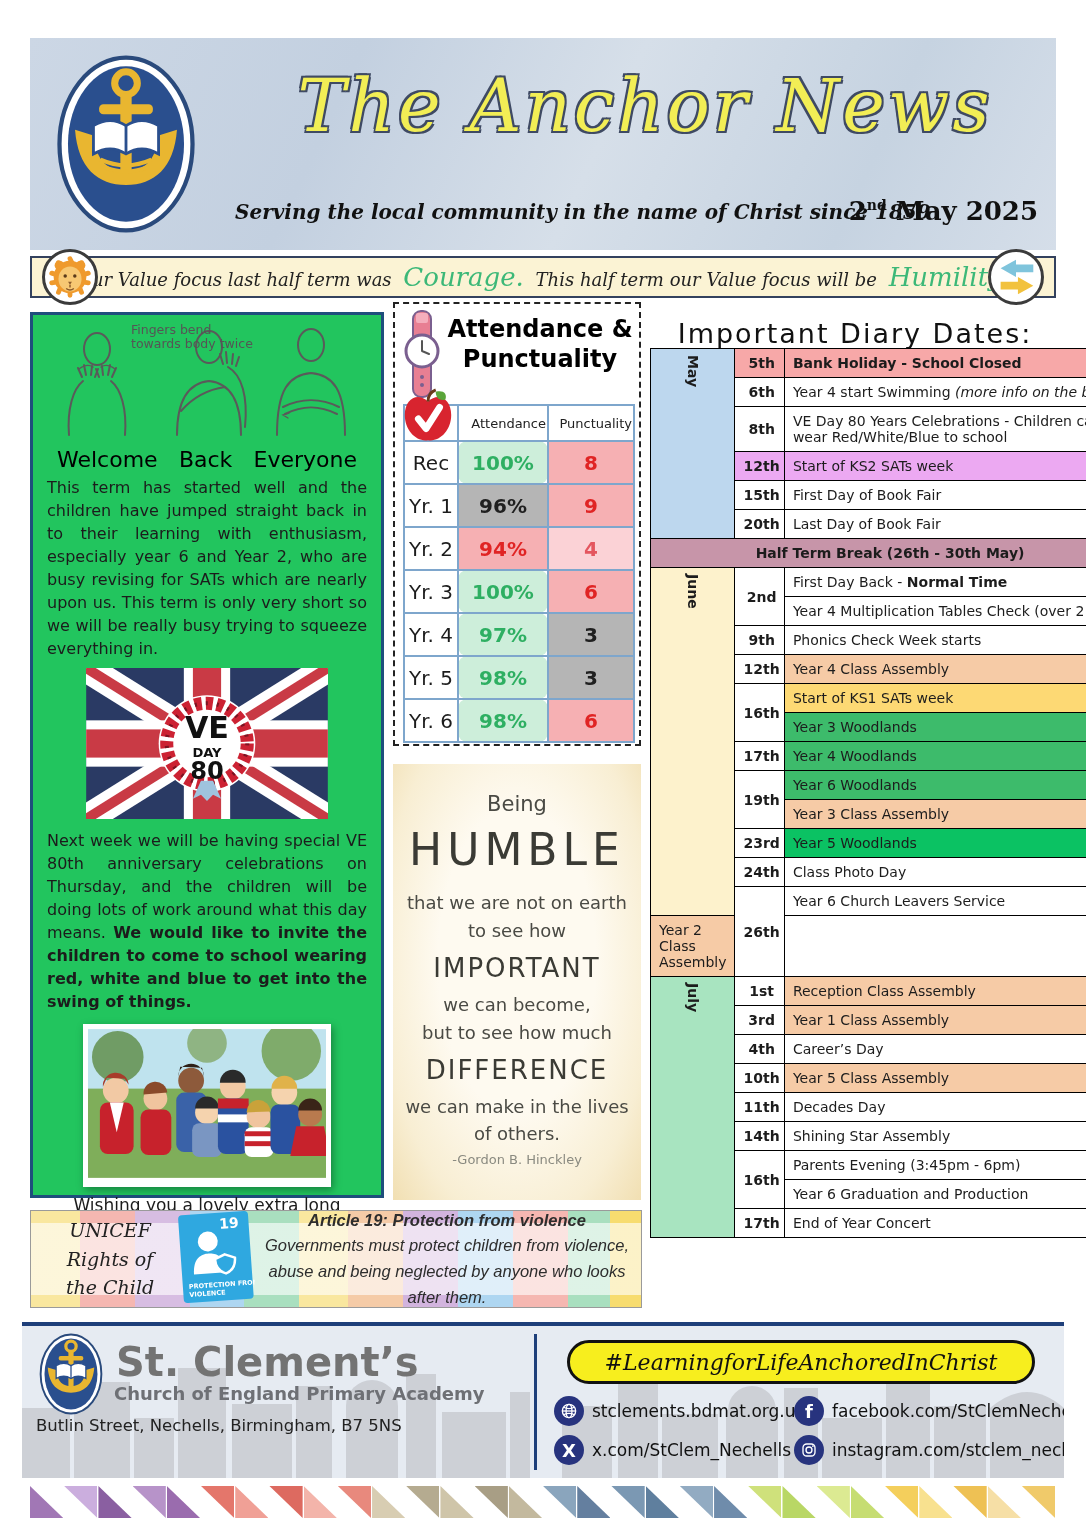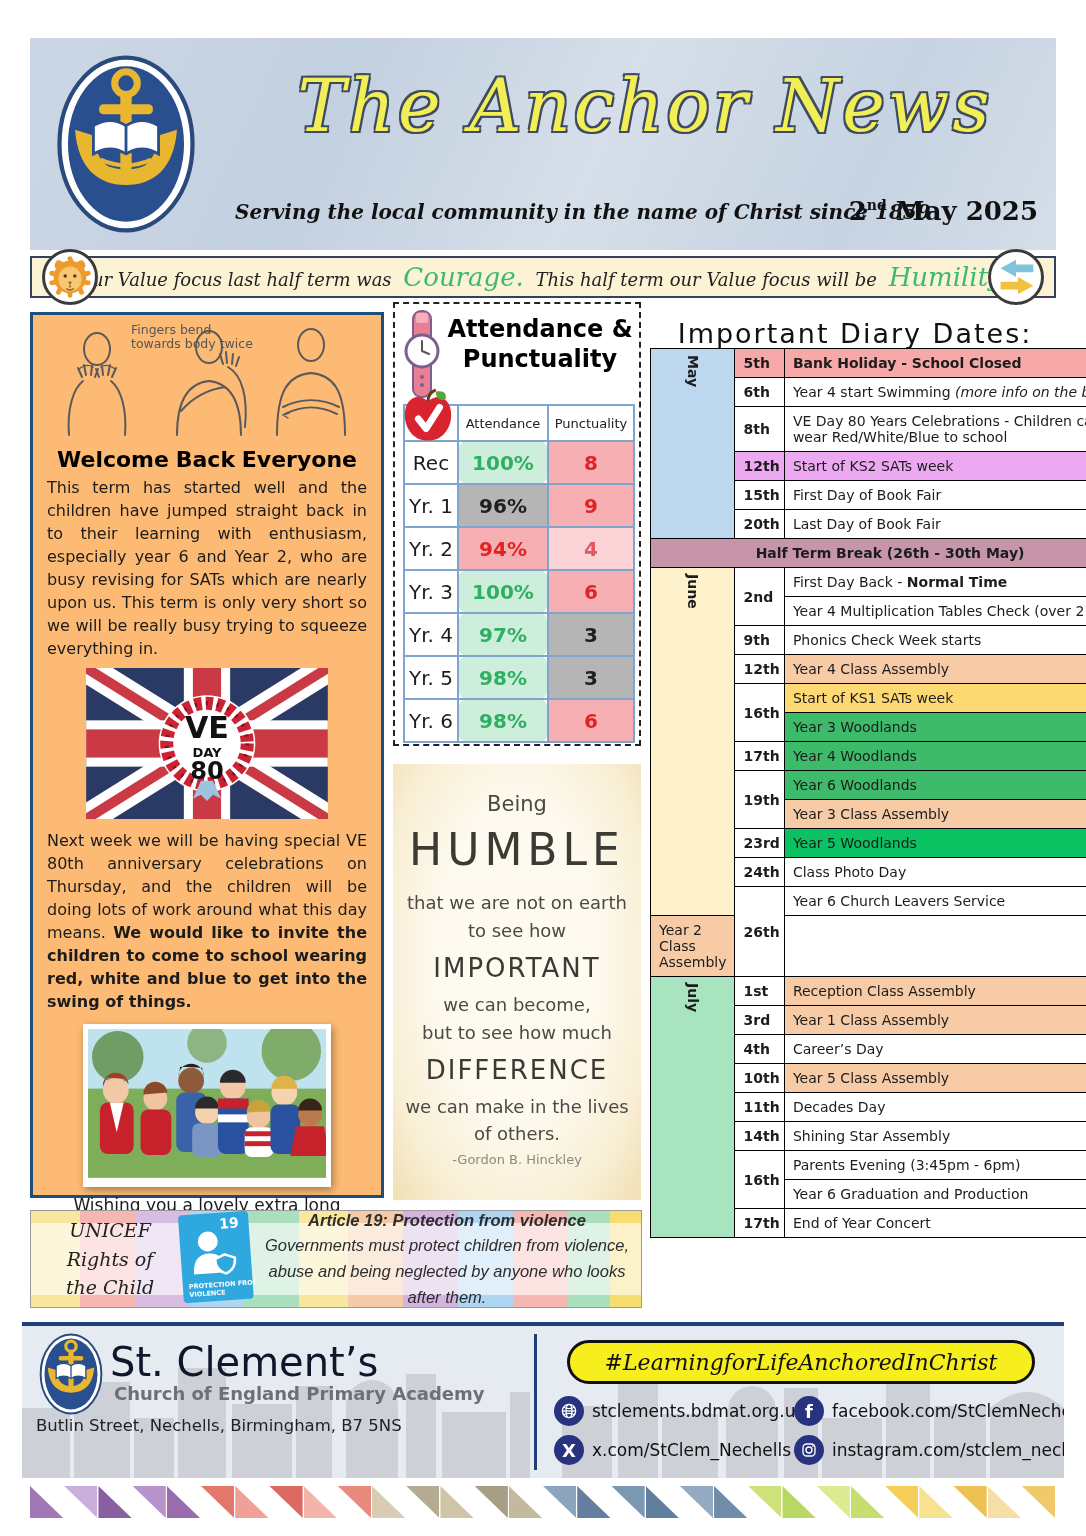--- a/index.html
+++ b/index.html
@@ -24,43 +24,43 @@
     border:2px solid #33415e;box-sizing:border-box;display:flex;align-items:center;justify-content:center;}
   .vb-text{font-family:"DejaVu Serif", serif;font-style:italic;font-size:18px;color:#222;white-space:nowrap;}
   .vb-green{color:#3cb878;font-size:26px;padding:0 6px;}
   .vb-circle{position:absolute;width:56px;height:56px;border-radius:50%;background:#fff;
     border:3px solid #3b3b3b;top:-9px;box-sizing:border-box;overflow:hidden;}
   .vb-lion{left:10px;}
   .vb-arrows{right:10px;}
 
   
   .left-box{position:absolute;left:30px;top:312px;width:354px;height:886px;border:3.5px solid #1e4e7c;
-    background:#fdba74;box-sizing:border-box;padding:6px 14px;}
+    background:#22c55e;box-sizing:border-box;padding:6px 14px;}
   .signs{position:relative;height:118px;margin-top:2px;}
   .sign-caption{position:absolute;left:84px;top:0;width:130px;font-size:12.5px;color:#555;line-height:1.15;}
   .welcome-heading{display:flex;justify-content:space-between;padding:0 10px;margin:6px 0 4px 0;
-    font-weight:700;font-size:22px;color:#000;}
+    font-weight:400;font-size:22px;color:#000;}
   .body-par{font-size:16px;line-height:1.44;text-align:justify;margin:4px 0;}
   .body-par b{font-weight:700;}
   .flag-wrap{width:242px;margin:8px auto 6px auto;}
   .photo-frame{width:238px;margin:10px auto 6px auto;background:#fff;padding:5px;
     box-shadow:2px 3px 8px rgba(0,0,0,.35);}
   .closing{text-align:center;font-size:17px;line-height:1.5;margin-top:6px;}
   .closing .u{text-decoration:underline;}
   .signature{text-align:right;font-weight:700;font-size:17px;margin-top:12px;}
 
   
   .att-panel{position:absolute;left:393px;top:302px;width:248px;height:444px;border:2.5px dashed #222;
     background:#fff;box-sizing:border-box;}
   .att-watch{position:absolute;left:5px;top:5px;}
   .att-title{margin:10px 4px 0 50px;text-align:center;font-weight:800;font-size:24px;line-height:1.25;color:#000;}
   .att-apple{position:absolute;left:4px;top:84px;z-index:2;}
   .att-table{position:absolute;left:8px;top:100px;border-collapse:collapse;}
   .att-table th,.att-table td{border:2px solid #7ea6cc;text-align:center;box-sizing:border-box;}
-  .att-table th{font-size:13px;font-weight:400;height:36px;background:#fff;color:#222;}
+  .att-table th{font-size:13px;font-weight:400;height:36px;background:#fff;color:#222;text-align:right;}
   .att-table td{height:43px;font-size:20px;}
   .att-label{width:54px;background:#fff;font-size:18px;}
   .col-att{width:90px;} .col-punc{width:86px;}
   .cell-good{background:#cdeeda;color:#2eaf62;font-weight:700;border-radius:9px;}
   .cell-bad{background:#f6b0b3;color:#e02424;font-weight:700;}
   .cell-badlight{background:#fbd2d6;color:#e4565f;font-weight:700;}
   .cell-mid{background:#b5b5b5;color:#202020;font-weight:700;}
   .corner-cell{border-style:dashed;border-color:#bbb;}
 
   
@@ -74,21 +74,21 @@
   .q-author{font-size:13px;color:#8a8a80;margin-top:4px;}
 
   
   .diary-title{position:absolute;left:650px;top:310px;width:410px;text-align:center;
     font-size:27px;letter-spacing:2px;color:#111;font-weight:500;margin-top:8px;}
   .diary-table{position:absolute;left:650px;top:348px;border-collapse:collapse;width:410px;}
   .diary-table td{border:1.6px solid #000;font-size:14px;padding:6px 8px;color:#1c1c1c;box-sizing:border-box;}
   .m-strip{width:30px;padding:2px !important;text-align:center;vertical-align:top;}
   .vtext{writing-mode:vertical-rl;font-size:14px;font-weight:600;padding-top:4px;}
   .m-may{background:#bdd7ee;} .m-june{background:#fdf2cc;} .m-july{background:#a8e4c0;}
-  .d-date{width:54px;font-weight:700;font-size:15px;padding:6px 4px !important;text-align:left;padding-left:8px !important;}
+  .d-date{width:54px;font-weight:700;font-size:15px;padding:6px 4px !important;text-align:center;padding-left:8px !important;}
   .r-salmon{background:#f7a8a8;} .r-violet{background:#eca9f2;}
   .d-peach{background:#f6cba6;} .d-yellow{background:#fdd974;}
   .d-green{background:#3dbb6b;} .d-bright{background:#0bc263;}
   .half-term{background:#c795a9;text-align:center;font-weight:700;font-size:15px;}
   .fit1{font-size:12.6px;white-space:nowrap;overflow:hidden;}
   .diary-table .bold{font-weight:700;}
 
   
   .unicef{position:absolute;left:30px;top:1210px;width:612px;height:98px;box-sizing:border-box;
     border:1.5px solid #9a9a9a;
@@ -104,21 +104,21 @@
     font-size:16.5px;line-height:1.55;color:#2d2d2d;}
   .uni-text b{font-weight:700;}
 
   
   .footer{position:absolute;left:22px;top:1322px;width:1042px;height:156px;background:#e6ebf2;
     border-top:4px solid #1e3f7a;box-sizing:border-box;overflow:hidden;}
   .skyline{position:absolute;left:0;bottom:0;width:100%;height:130px;opacity:.8;}
   .foot-left{position:absolute;left:14px;top:6px;width:492px;}
   .foot-brand{display:flex;align-items:center;}
   .brand-logo{width:70px;height:80px;flex:0 0 70px;}
-  .brand-name{font-size:40px;font-weight:400;color:#0f172a;line-height:1.05;margin-left:4px;}
+  .brand-name{font-size:40px;font-weight:700;color:#737373;line-height:1.05;margin-left:10px;}
   .brand-sub{font-size:18px;font-weight:700;color:#6e7075;margin-left:8px;}
   .foot-lines{font-size:16.5px;line-height:1.5;margin-top:2px;color:#222;}
   .foot-lines b{font-weight:700;}
   .foot-divider{position:absolute;left:512px;top:8px;bottom:8px;width:3px;background:#1e3f7a;}
   .hashtag-pill{position:absolute;left:545px;top:14px;width:468px;height:44px;background:#f7ee1e;
     border:3.5px solid #111;border-radius:26px;box-sizing:border-box;display:flex;align-items:center;
     justify-content:center;font-family:"DejaVu Serif", serif;font-style:italic;font-size:22px;color:#111;}
   .social-grid{position:absolute;left:532px;top:70px;width:505px;display:grid;
     grid-template-columns:240px 265px;row-gap:9px;}
   .social-item{display:flex;align-items:center;gap:8px;font-size:17px;color:#111;}

